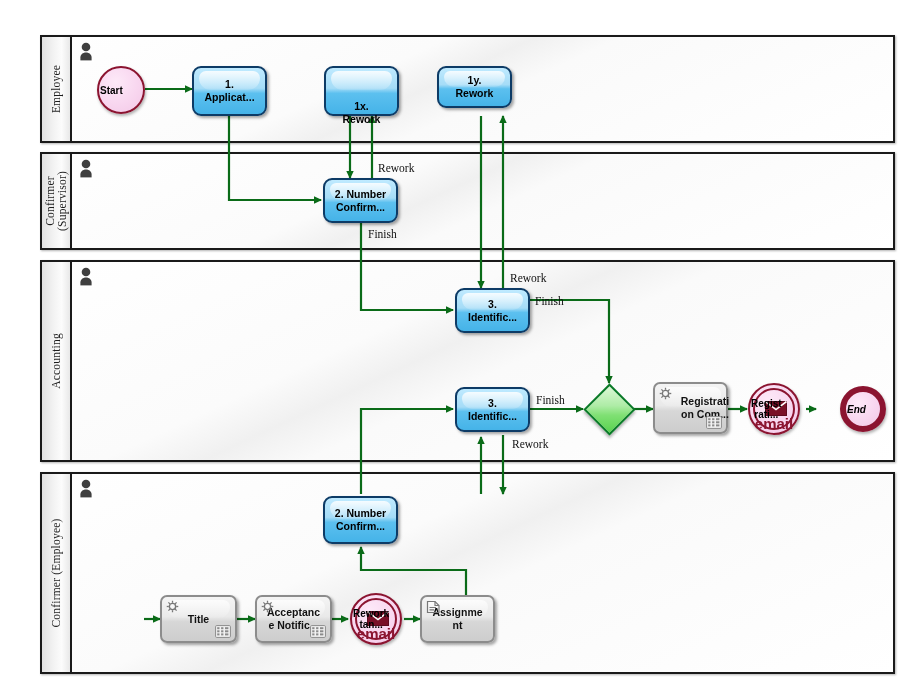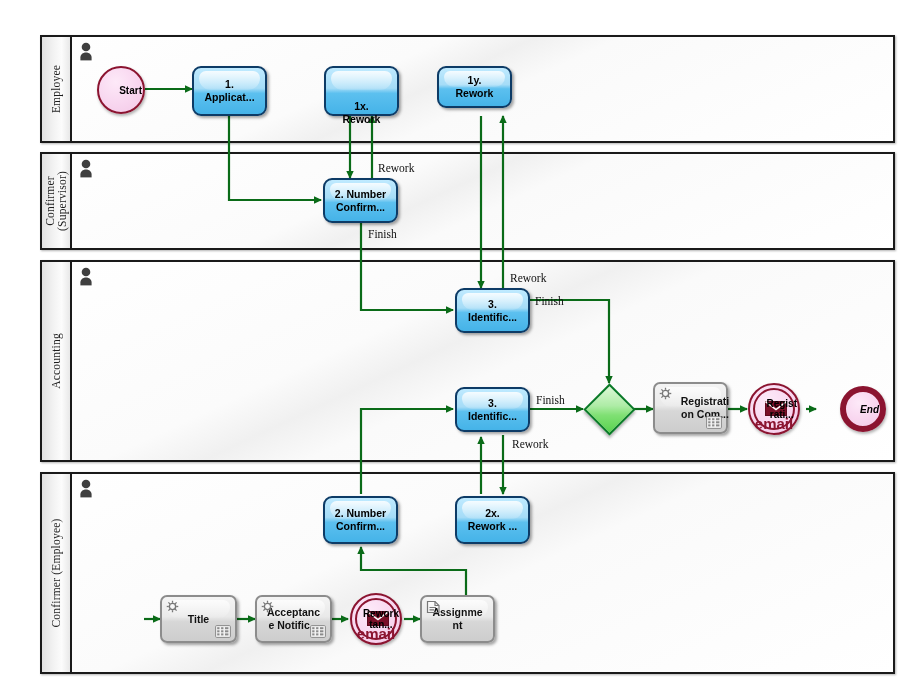--- a/index.html
+++ b/index.html
@@ -66,21 +66,21 @@
     background:linear-gradient(180deg,rgba(255,255,255,.75),rgba(255,255,255,.05));
   }
   .task.grey .task-label{font-weight:bold;color:#111;}
 
   .task-type-icon{position:absolute;left:4px;top:3px;width:13px;height:13px;z-index:3;}
   .task-marker{position:absolute;right:4px;bottom:3px;width:16px;height:13px;z-index:3;}
 
   
   .event{
     position:absolute;border-radius:50%;box-sizing:border-box;
-    display:flex;align-items:center;justify-content:flex-end;text-align:center;
+    display:flex;align-items:center;justify-content:flex-start;text-align:center;
     background:radial-gradient(circle at 38% 32%,#fde9f8 0%,#f8d6ef 55%,#f2c8e6 100%);
     border:2.5px solid #8b1430;
     box-shadow:1px 2px 3px rgba(0,0,0,.30);
   }
   .event.end{border-width:6px;}
   .event.intermediate{border-width:2.5px;}
   .event.intermediate .ring2{
     position:absolute;left:3px;top:3px;right:3px;bottom:3px;
     border:2px solid #8b1430;border-radius:50%;
   }
@@ -300,24 +300,20 @@
 
   <div class="event end" style="left:840px;top:386px;width:46px;height:46px;font-style:italic;">
     <span class="event-label">End</span>
   </div>
 
   <div class="task" style="left:323px;top:496px;width:75px;height:48px;">
     <span class="task-label" style="white-space:pre;">2. Number
 Confirm...</span>
   </div>
 
-  <div class="task" style="left:455px;top:496px;width:75px;height:48px;">
-    <span class="task-label" style="white-space:pre;">2x.
-Rework ...</span>
-  </div>
 
 
   <div class="task grey" style="left:255px;top:595px;width:77px;height:48px;">
     <svg class="task-type-icon" viewBox="0 0 14 14">
       <circle cx="7" cy="7" r="3.4" fill="none" stroke="#777" stroke-width="1.5"></circle>
       <g stroke="#777" stroke-width="1.4">
         <line x1="7" y1="0.8" x2="7" y2="3"></line>
           <line x1="7" y1="11" x2="7" y2="13.2"></line>
         <line x1="0.8" y1="7" x2="3" y2="7"></line>
           <line x1="11" y1="7" x2="13.2" y2="7"></line>

